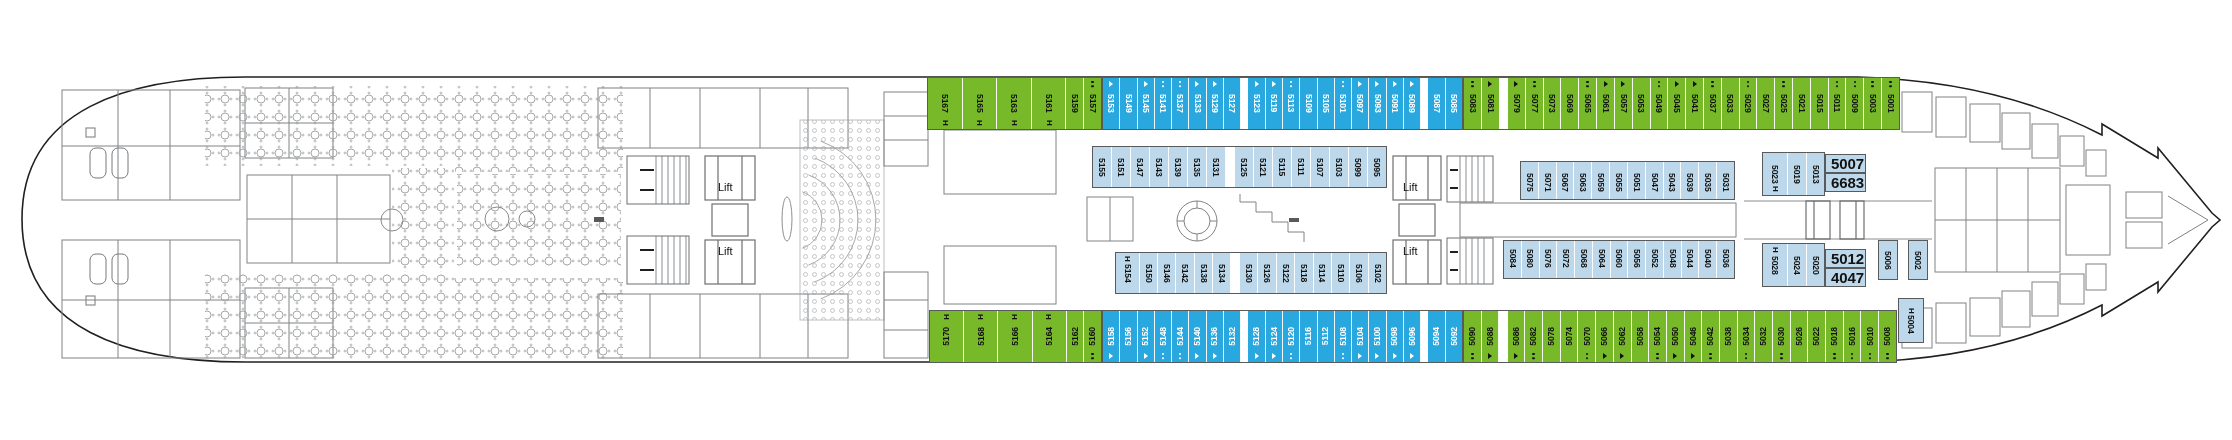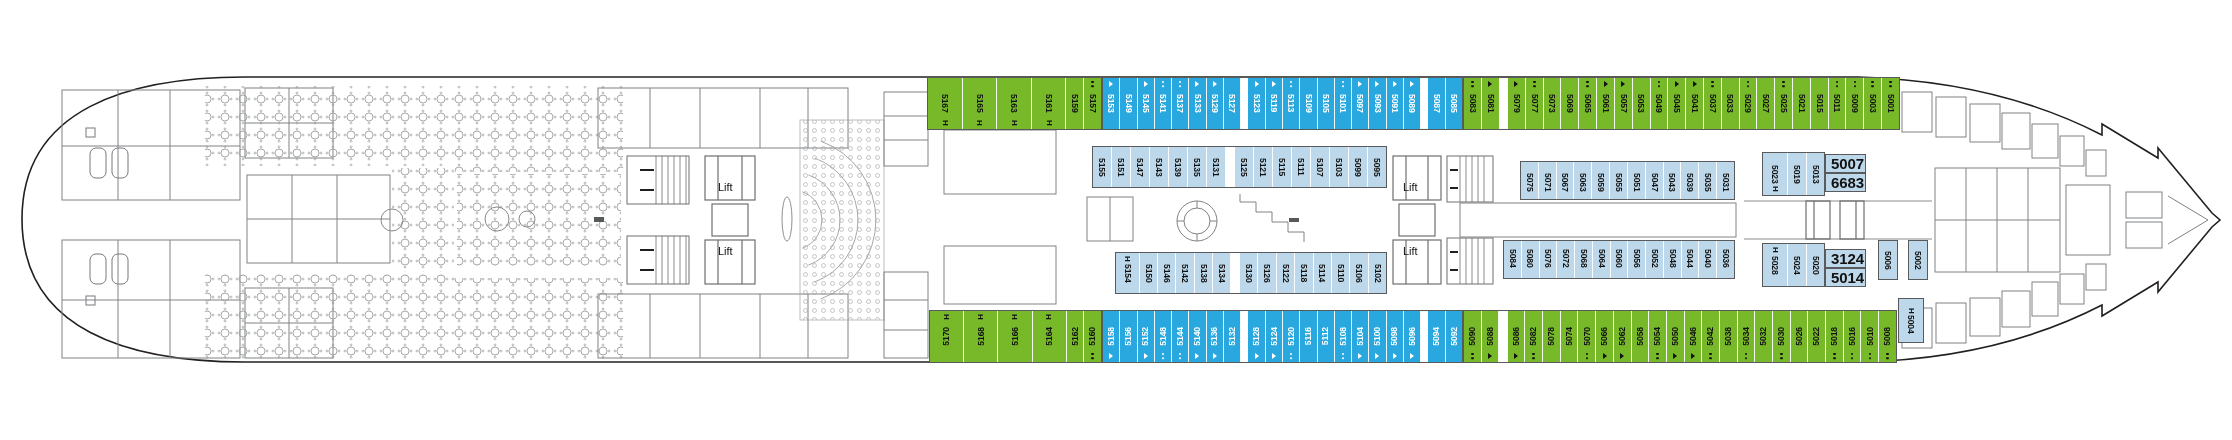--- a/index.html
+++ b/index.html
@@ -1239,24 +1239,24 @@
       <span class="slot"></span>
     </div>
       </div>
       <div class="unit lightblue horiz" style="left: 1825px; top: 154px; width: 41px; height: 19px;">
         <span class="num">5007</span>
       </div>
       <div class="unit lightblue horiz" style="left: 1825px; top: 173px; width: 41px; height: 19px;">
         <span class="num">6683</span>
       </div>
       <div class="unit lightblue horiz" style="left: 1825px; top: 249px; width: 41px; height: 19px;">
-        <span class="num">3124</span>
+        <span class="num">5012</span>
       </div>
       <div class="unit lightblue horiz" style="left: 1825px; top: 268px; width: 41px; height: 19px;">
-        <span class="num">5014</span>
+        <span class="num">4047</span>
       </div>
       <div class="unit lightblue vert" style="left: 1878px; top: 240px; width: 20px; height: 40px;">
         <span class="num">5006</span>
       </div>
       <div class="unit lightblue vert" style="left: 1908px; top: 240px; width: 20px; height: 40px;">
         <span class="num">5002</span>
       </div>
       <div class="unit lightblue vert" style="left: 1898px; top: 298px; width: 26px; height: 45px;">
         <b class="hm">H</b>
         <span class="num">5004</span>

